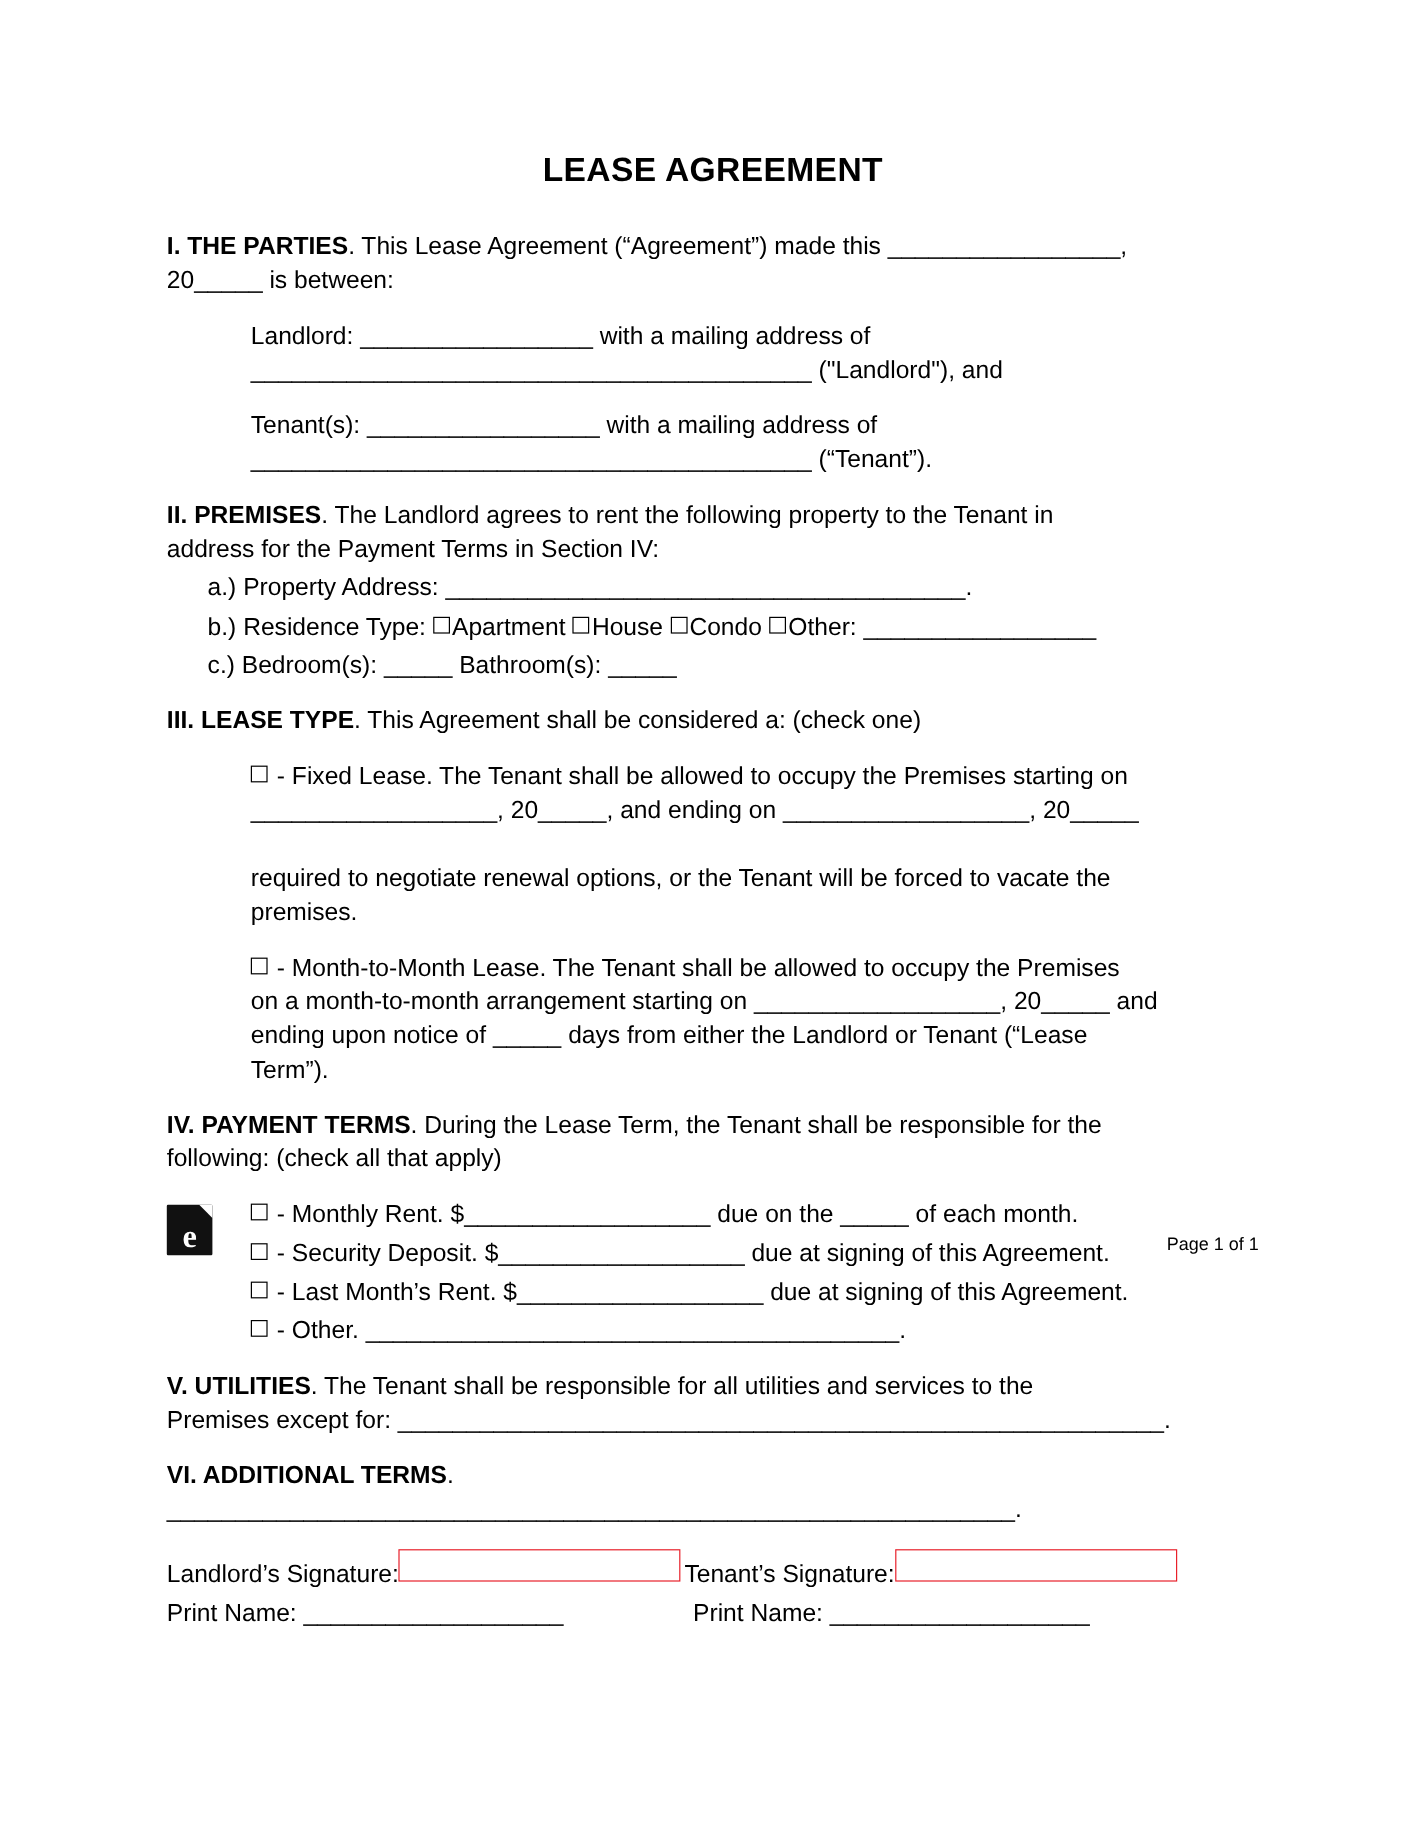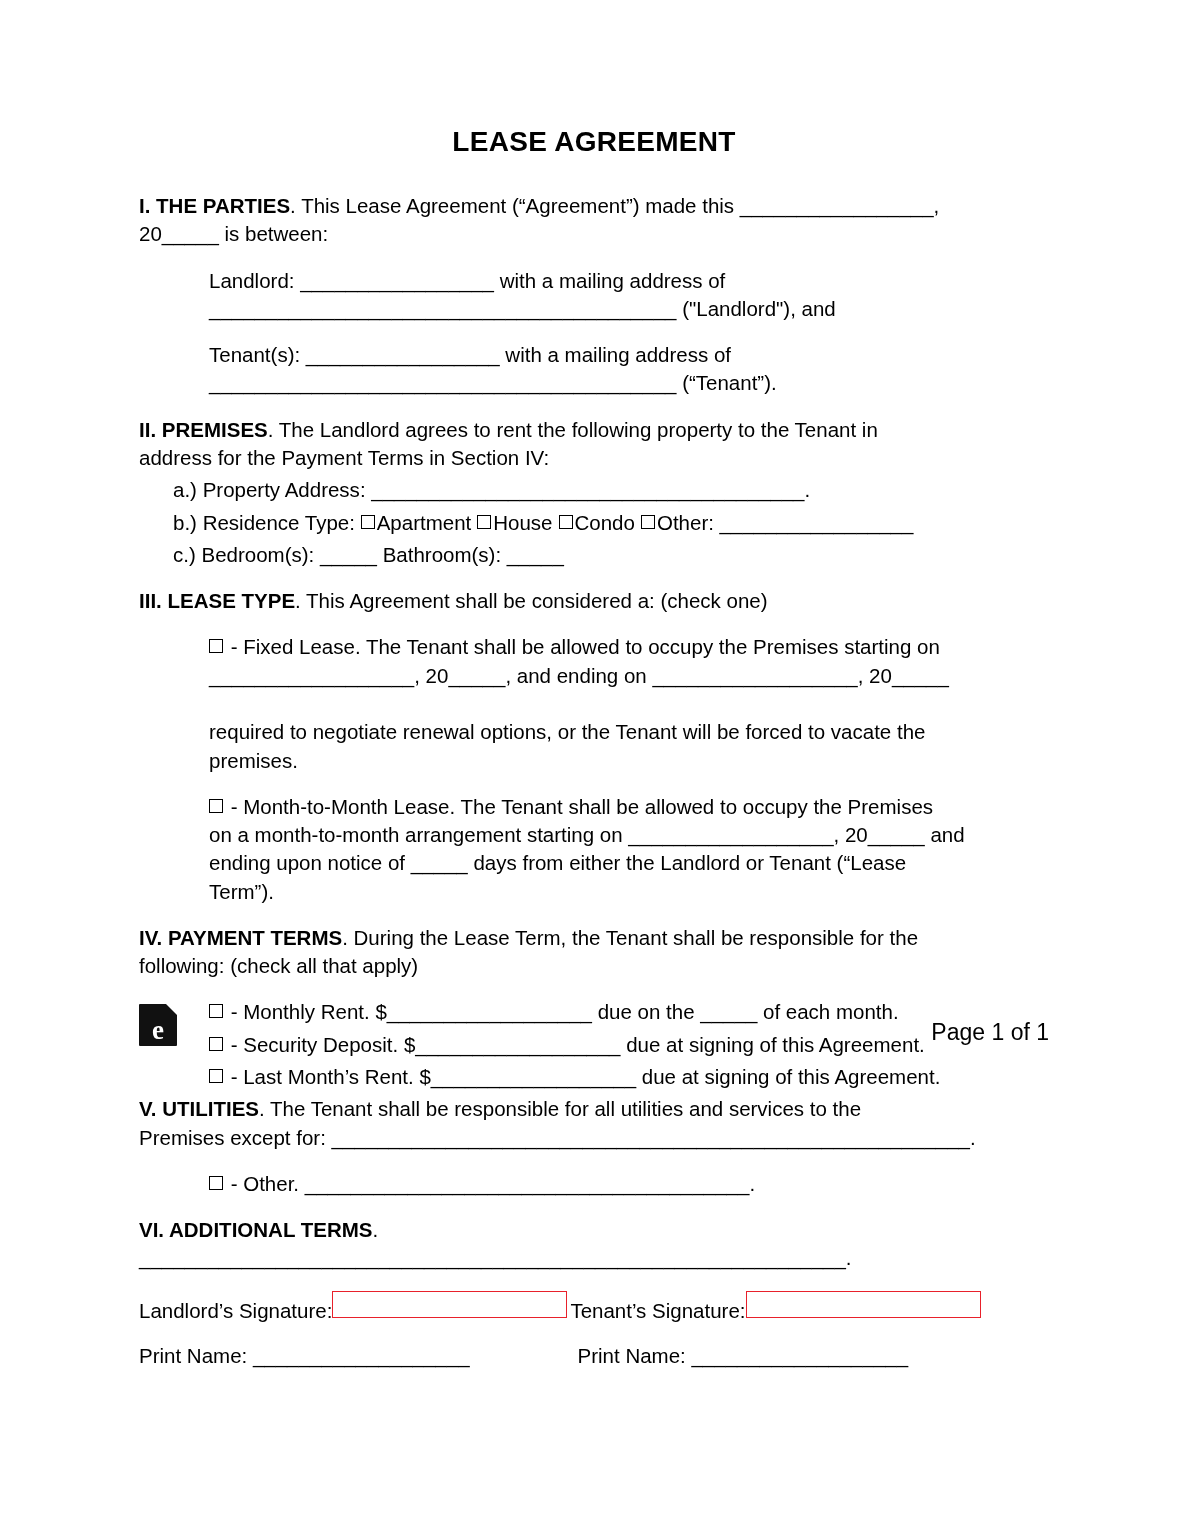--- a/index.html
+++ b/index.html
@@ -84,21 +84,21 @@
     width: 235px;
     height: 27px;
     border: 1.5px solid #e8212b;
     box-sizing: border-box;
     margin: 0 0 -4px 0;
   }
   .sig-col-2 { margin-left: 3px; }
   .print-row {
     font-size: 20.5px;
     display: flex;
-    margin-top: 18px;
+    margin-top: 6px;
   }
   .print-2 { margin-left: 108px; }
   .footer {
     position: absolute;
     left: 139px;
     right: 138px;
     bottom: 50px;
     display: flex;
     align-items: flex-end;
     justify-content: space-between;
@@ -125,21 +125,21 @@
     width: 38px;
     height: 42px;
     color: #ffffff;
     font-family: "Liberation Serif", serif;
     font-size: 27px;
     font-weight: bold;
     line-height: 52px;
     text-align: center;
   }
   .page-num {
-    font-size: 23px;
+    font-size: 15px;
   }
 </style>
 </head>
 <body>
 
 <div class="page">
 
   <div class="content">
 
     <h1 class="doc-title">LEASE AGREEMENT</h1>
@@ -209,27 +209,27 @@
     </div>
 
     <div class="para indent1 tight">
       <span class="box"></span><span> - </span><span class="u">Security Deposit</span><span>. $__________________ due at signing of this Agreement.</span>
     </div>
 
     <div class="para indent1 tight">
       <span class="box"></span><span> - </span><span class="u">Last Month’s Rent</span><span>. $__________________ due at signing of this Agreement.</span>
     </div>
 
+    <div class="para indent1">
+      <span class="box"></span><span> - </span><span class="u">Other</span><span>. _______________________________________.</span>
+    </div>
+
     <div class="para">
       <span class="sec-head">V. UTILITIES</span><span>. The Tenant shall be responsible for all utilities and services to the</span><br>
       <span>Premises except for: ________________________________________________________.</span>
-    </div>
-
-    <div class="para indent1">
-      <span class="box"></span><span> - </span><span class="u">Other</span><span>. _______________________________________.</span>
     </div>
 
     <div class="para">
       <span class="sec-head">VI. ADDITIONAL TERMS</span><span>. ______________________________________________________________.</span>
     </div>
 
     <div class="sig-row">
       <div class="sig-col">
         <span>Landlord’s Signature:</span>
           <span class="sig-field"></span>

